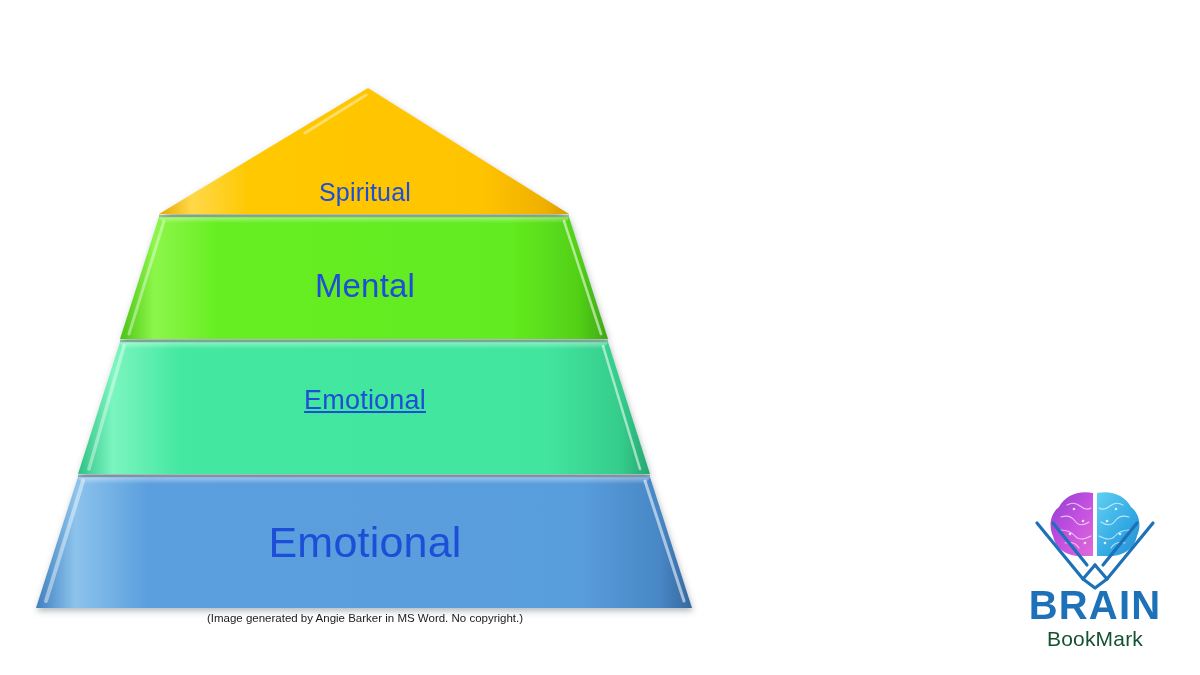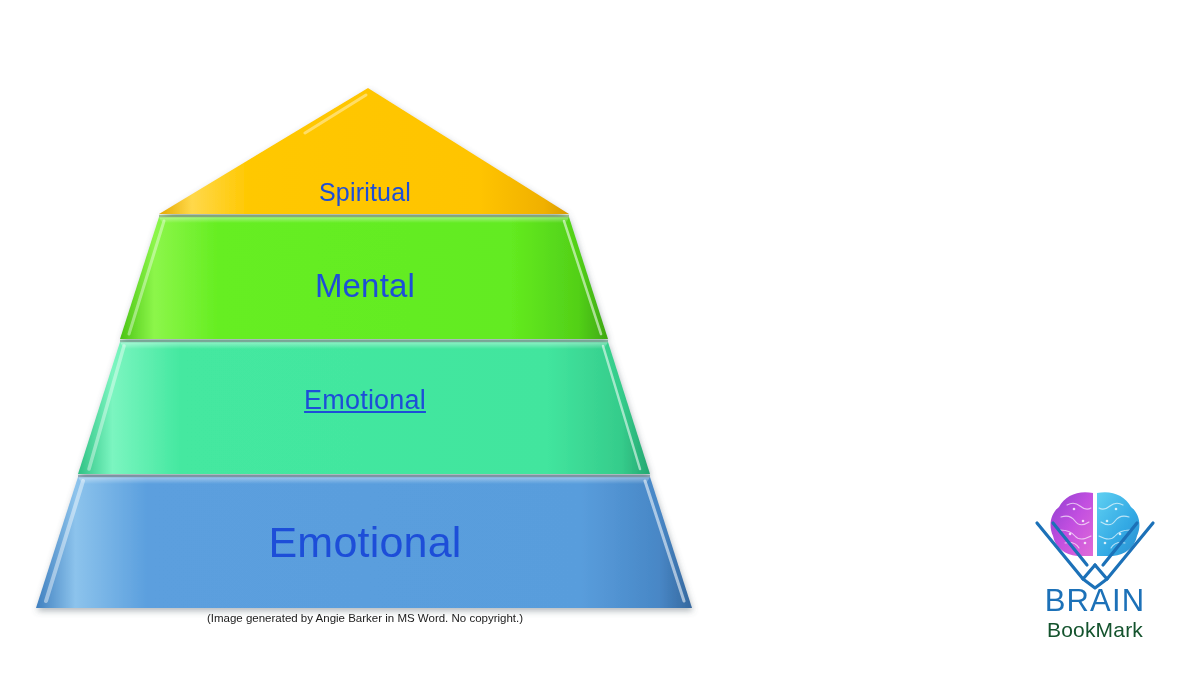--- a/index.html
+++ b/index.html
@@ -73,22 +73,22 @@
     width:160px; height:165px;
   }
   #logo-mark{position:absolute;left:0;top:0;}
   #logo-text{
     position:absolute;
     left:0; top:100px;
     width:160px;
     text-align:center;
   }
   #logo-title{
-    font-size:31px;
-    font-weight:normal;
+    font-size:40px;
+    font-weight:bold;
     color:#1c71b8;
     letter-spacing:1.2px;
     line-height:1;
   }
   #logo-subtitle{
     font-size:21px;
     color:#14532d;
     letter-spacing:.2px;
     line-height:1.15;
     margin-top:2px;

